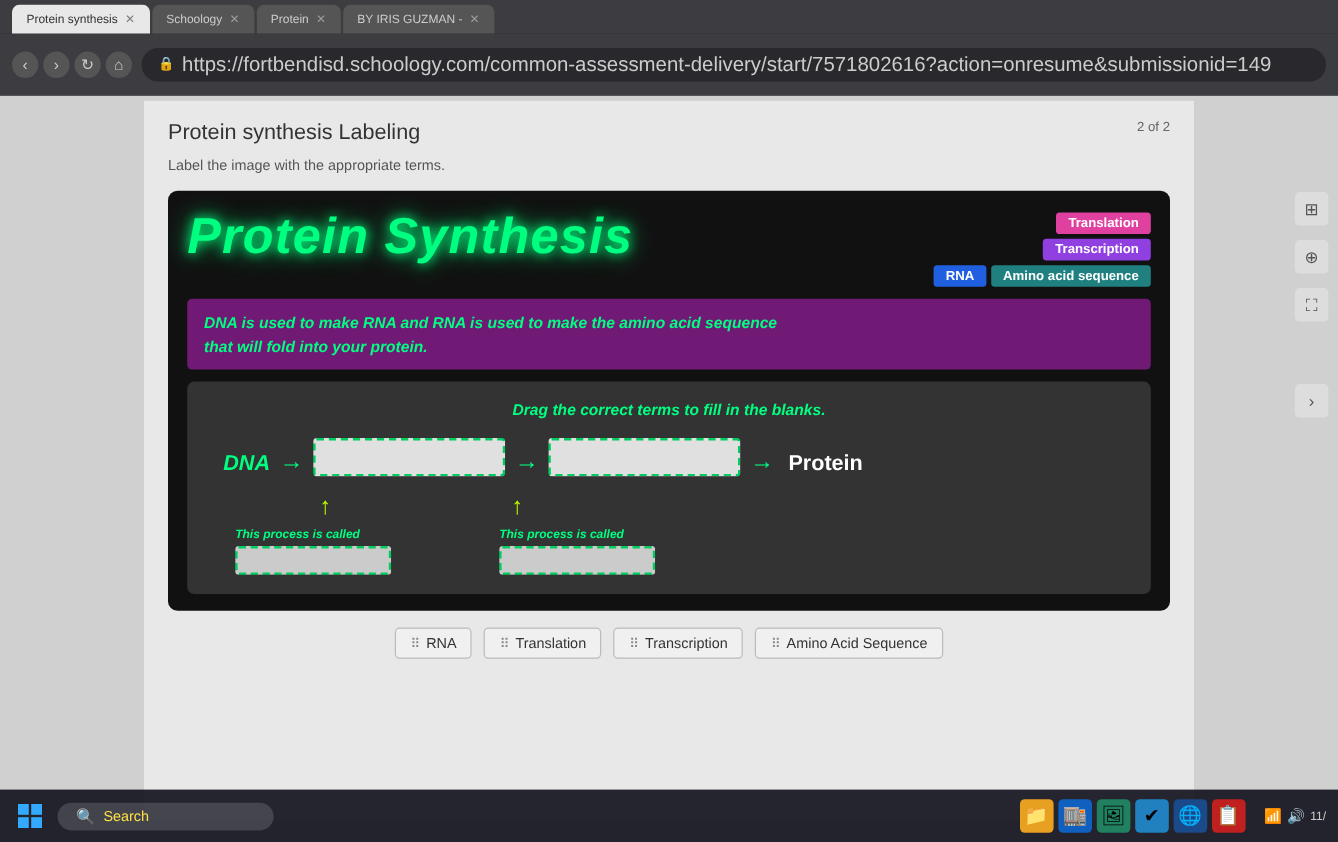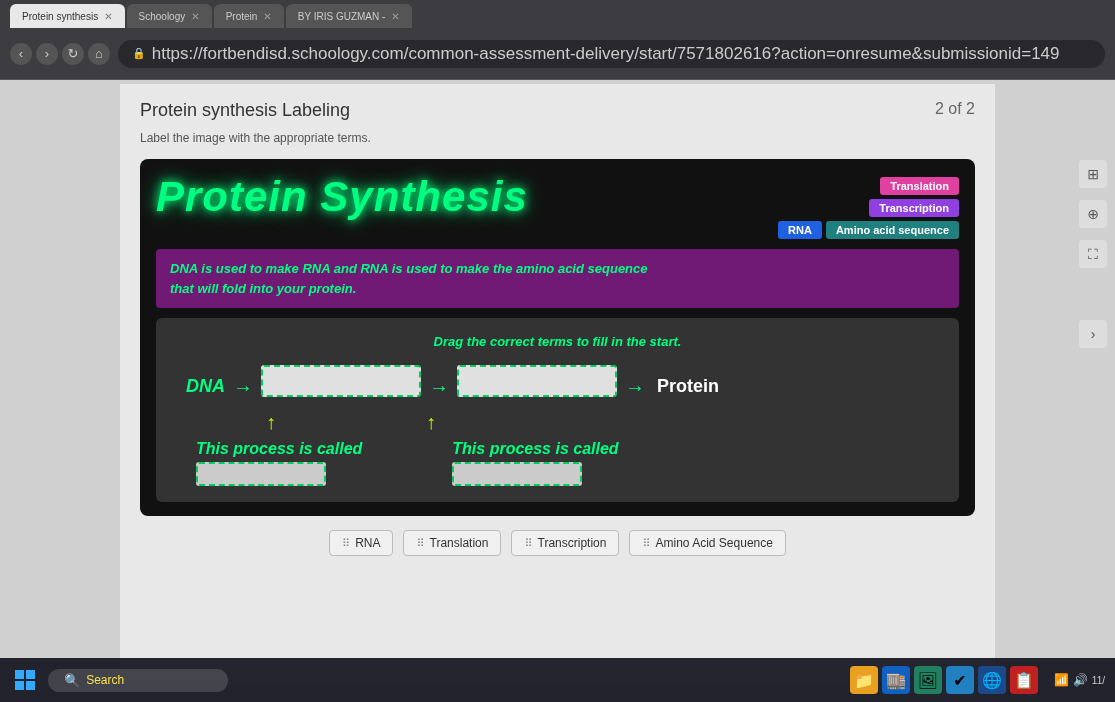--- a/index.html
+++ b/index.html
@@ -103,21 +103,21 @@
     .page-title {
       font-size: 18px;
       font-weight: normal;
       color: #333;
       margin-bottom: 10px;
     }
     .page-counter {
       position: absolute;
       top: 16px;
       right: 20px;
-      font-size: 16px;
+      font-size: 11px;
       color: #666;
     }
     .instruction {
       font-size: 12px;
       color: #555;
       margin-bottom: 14px;
     }
 
     
     .diagram-box {
@@ -235,21 +235,21 @@
       margin-left: 4px;
     }
     .process-item {
       display: flex;
       flex-direction: column;
       align-items: flex-start;
       gap: 4px;
     }
     .process-label-text {
       color: #00ff80;
-      font-size: 16px;
+      font-size: 10px;
       font-weight: bold;
       font-style: italic;
     }
     .process-blank {
       background: rgba(255,255,255,0.75);
       border: 2px dashed #00cc60;
       border-radius: 3px;
       width: 130px;
       height: 24px;
     }
@@ -427,21 +427,21 @@
       </div>
 
       <div class="desc-box">
         <div class="desc-text">
           DNA is used to make RNA and RNA is used to make the amino acid sequence<br>
           that will fold into your protein.
         </div>
       </div>
 
       <div class="drag-area">
-        <div class="drag-instruction">Drag the correct terms to fill in the start.</div>
+        <div class="drag-instruction">Drag the correct terms to fill in the blanks.</div>
 
         <div class="pathway-row">
           <span class="pathway-label">DNA</span>
           <span class="arrow">→</span>
           <div class="blank-box"></div>
           <span class="arrow">→</span>
           <div class="blank-box"></div>
           <span class="arrow">→</span>
           <span class="protein-label">Protein</span>
         </div>

